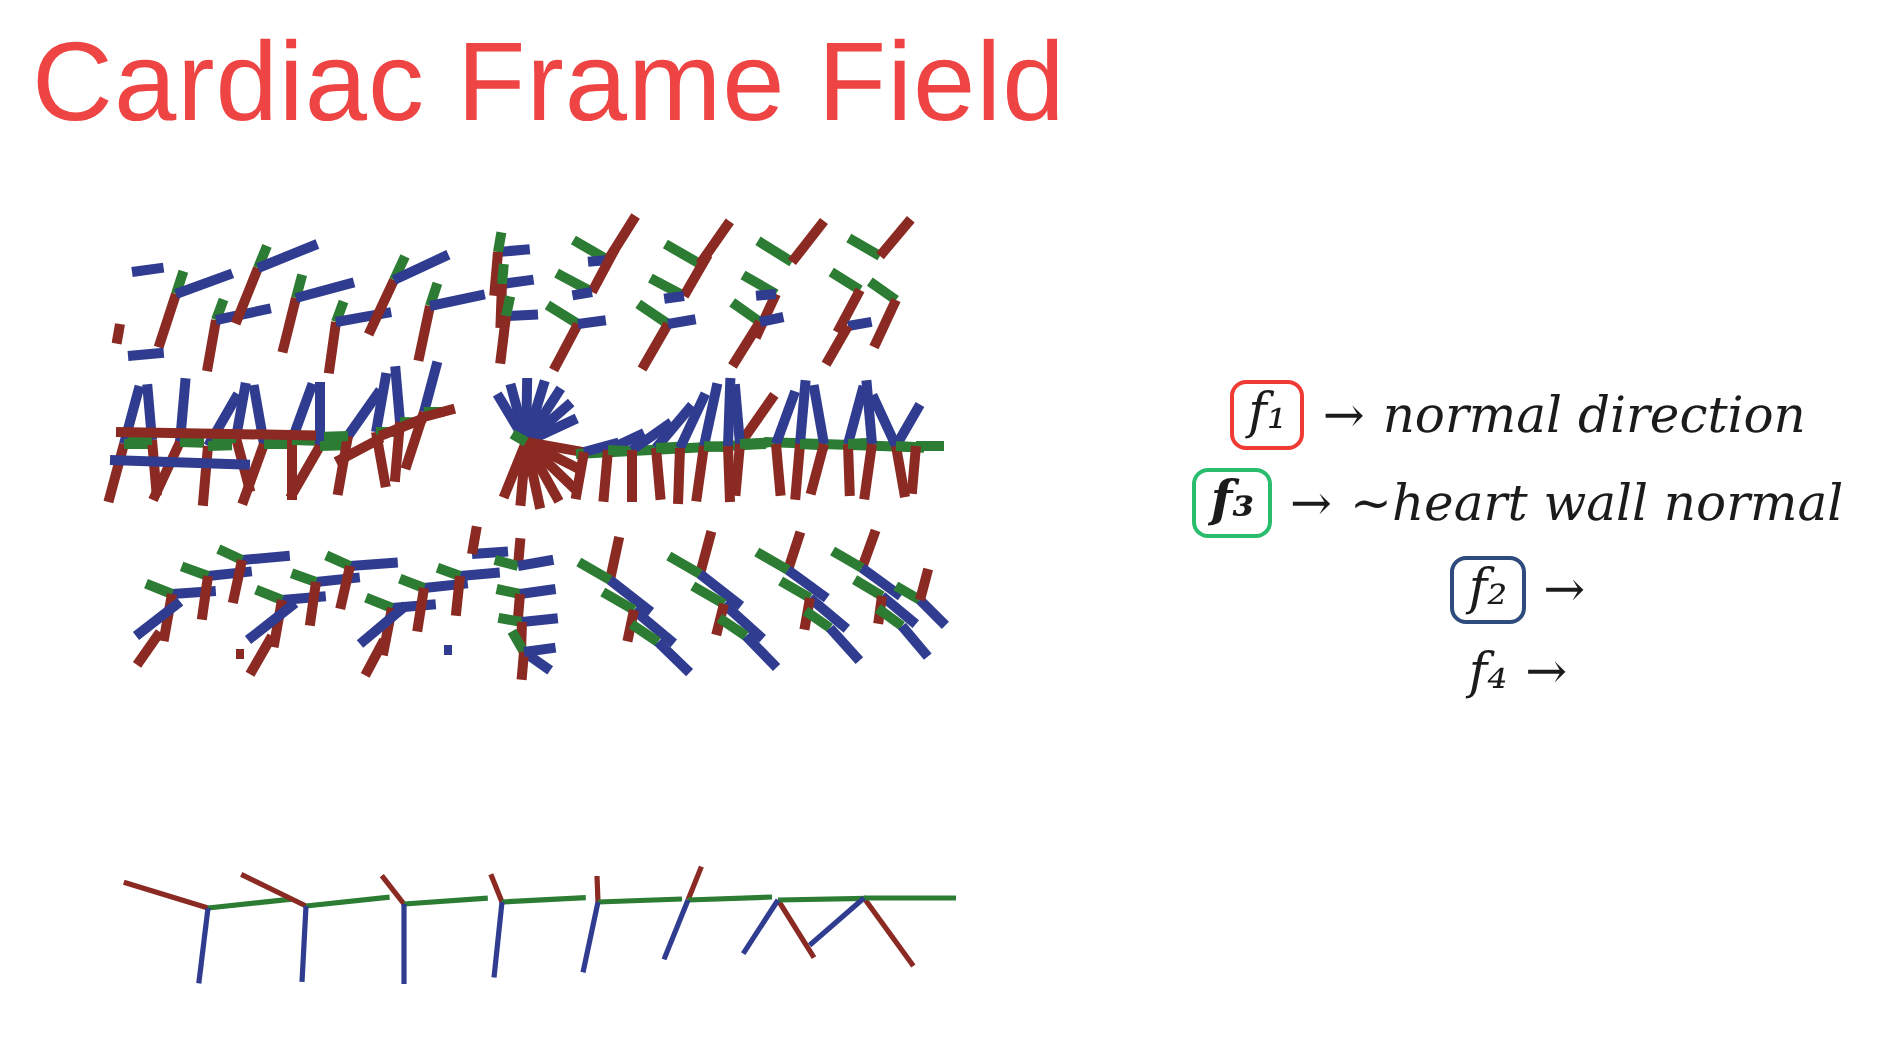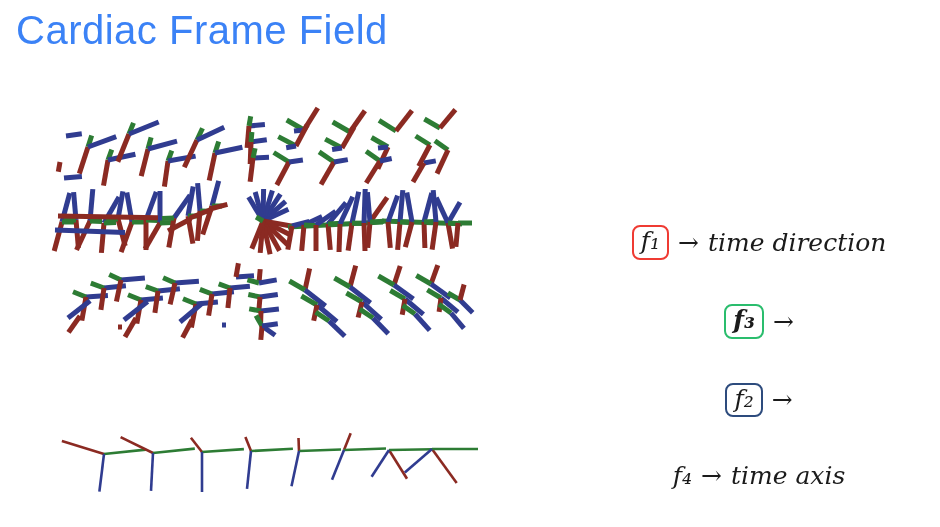--- a/index.html
+++ b/index.html
@@ -6,40 +6,40 @@
   .slide{
     position:relative;
     width:940px;height:527px;
     background:#ffffff;
     overflow:hidden;
     font-family:"Liberation Sans", sans-serif;
   }
   .title{
     position:absolute;
     left:16px;top:8px;
-    font-size:40px;
+    font-size:56px;
     font-weight:400;
     letter-spacing:0.5px;
-    color:#3b82f6;
+    color:#ef4444;
     font-family:"Liberation Sans", sans-serif;
   }
   .framefield{
     position:absolute;left:0;top:0;
   }
   .legend{
     position:absolute;
     left:585px;top:190px;width:348px;
     display:flex;flex-direction:column;align-items:center;
     gap:9px;
     font-family:"DejaVu Serif", "Liberation Serif", serif;
     font-style:italic;
     font-size:25px;
     color:#1b1b1b;
   }
-  .legend-row{display:flex;align-items:center;gap:9px;white-space:nowrap;margin-top:35px;}
+  .legend-row{display:flex;align-items:center;gap:9px;white-space:nowrap;}
   .legend-box{
     display:inline-block;
     border-radius:8px;
     padding:0px 7px 2px 7px;
     line-height:1.15;
   }
   .legend-sym{font-style:italic;}
   .legend-arrow{font-style:normal;}
 </style>
 </head>
@@ -326,29 +326,29 @@
         <line x1="389" y1="450" x2="371.6" y2="476.8" stroke="#303c90" stroke-width="2.6"></line>
         <line x1="432" y1="449" x2="456.7" y2="483.0" stroke="#8b2a22" stroke-width="2.6"></line>
         <line x1="432" y1="449" x2="478.0" y2="449.0" stroke="#2d7c34" stroke-width="2.6"></line>
         <line x1="432" y1="449" x2="404.8" y2="472.6" stroke="#303c90" stroke-width="2.6"></line>
       </g>
     </svg>
   <div class="legend" id="legend">
       <div class="legend-row">
         <span class="legend-box" style="border: 2.5px solid rgb(239, 59, 51);"><span class="legend-sym">f₁</span></span>
         <span class="legend-arrow">→</span>
-        <span class="legend-text">time direction</span>
+        <span class="legend-text">normal direction</span>
       </div>
       <div class="legend-row">
         <span class="legend-box" style="border: 2.5px solid rgb(42, 189, 109); font-weight: bold;"><span class="legend-sym">f₃</span></span>
         <span class="legend-arrow">→</span>
+        <span class="legend-text">~heart wall normal</span>
       </div>
       <div class="legend-row">
         <span class="legend-box" style="border: 2.5px solid rgb(45, 75, 125);"><span class="legend-sym">f₂</span></span>
         <span class="legend-arrow">→</span>
       </div>
       <div class="legend-row">
         <span class="legend-sym">f₄</span>
         <span class="legend-arrow">→</span>
-        <span class="legend-text">time axis</span>
       </div>
     </div>
 </div>
 
 </body></html>

